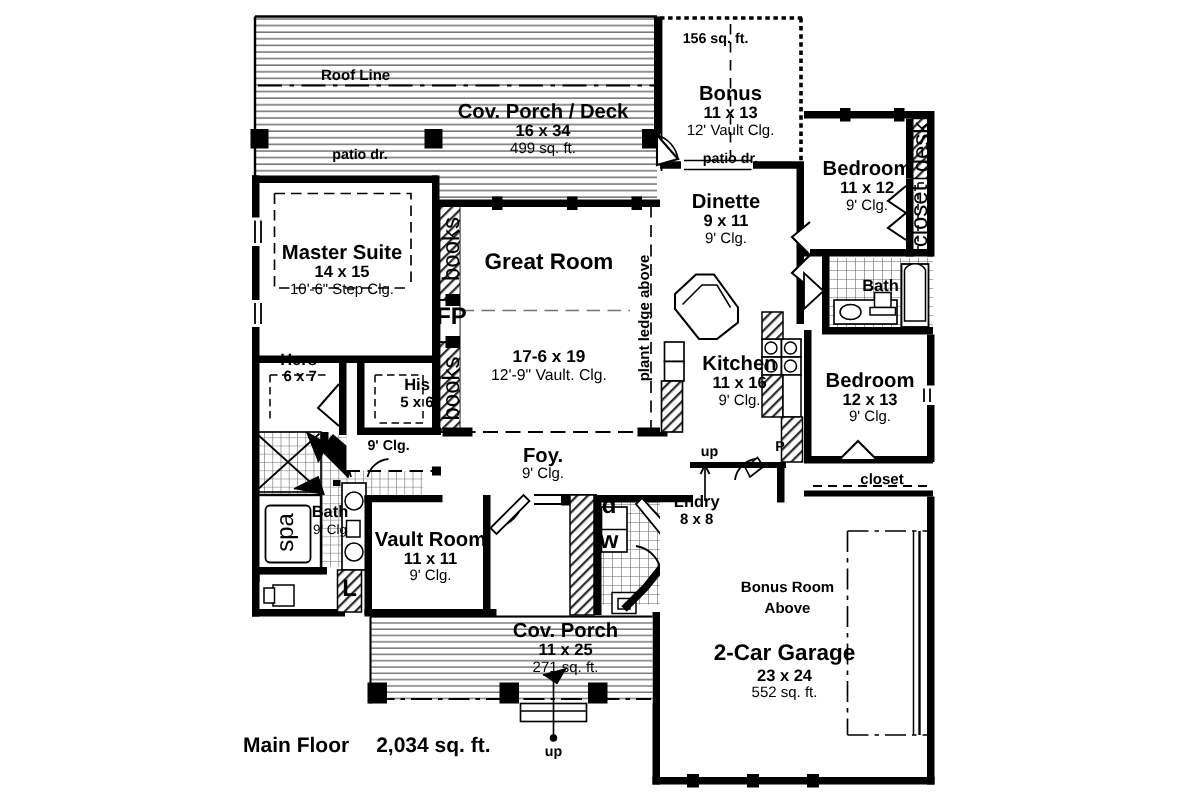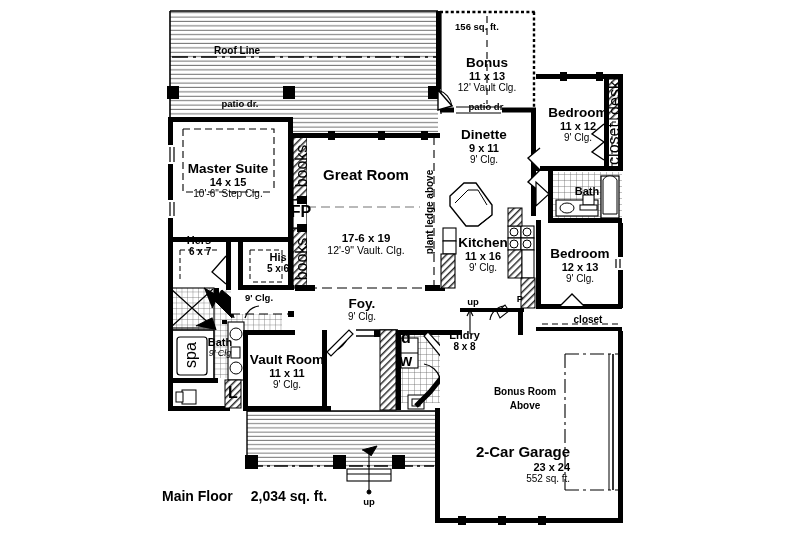--- a/index.html
+++ b/index.html
@@ -37,21 +37,21 @@
   .t-room  .dm{font-size:11px;}
   .t-room  .cl{font-size:10px;}
   .t-room  .sf{font-size:10px;}
 
   .t-big   .nm{font-size:15px;}
   .t-big   .dm{font-size:11.5px;margin-top:48px;}
   .t-big   .cl{font-size:10.5px;}
 
   .t-small .nm{font-size:11px;}
   .t-small .dm{font-size:10px;}
-  .t-small .cl{font-size:9px;font-style:italic;}
+  .t-small .cl{font-size:9px;}
 
   .t-note{font-size:9.5px;font-weight:bold;}
   .t-note-b{font-size:10px;font-weight:bold;}
 
   .vert{
     transform:translate(-50%,-50%) rotate(-90deg);
     transform-origin:center center;
   }
   .title-row{
     position:absolute;
@@ -395,20 +395,25 @@
       <path d="M362 450 L377 446 L371 456" fill="#000" stroke="#000" stroke-width="1"></path>
       <circle cx="369" cy="492" r="2" fill="#000"></circle>
 
     </g>
   </svg>
 
   <div class="lbl t-note-b" style="left:214px;top:51px;transform:translate(0,-50%);">Roof Line</div>
 
   <div class="lbl t-note" style="left:240px;top:104px;">patio dr.</div>
 
+  <div class="lbl t-room" style="left:362px;top:86px;">
+    <span class="nm">Cov. Porch / Deck</span>
+    <span class="dm">16 x 34</span>
+    <span class="sf">499 sq. ft.</span>
+  </div>
 
   <div class="lbl t-note" style="left:477px;top:27px;">156 sq. ft.</div>
 
   <div class="lbl t-room" style="left:487px;top:74px;">
     <span class="nm">Bonus</span>
     <span class="dm">11 x 13</span>
     <span class="cl">12' Vault Clg.</span>
   </div>
 
   <div class="lbl t-note" style="left:487px;top:107px;">patio dr.</div>
@@ -431,21 +436,21 @@
   </div>
 
   <div class="lbl t-note-b vert" style="left:430px;top:212px;">plant ledge above</div>
 
   <div class="lbl t-room" style="left:484px;top:146px;">
     <span class="nm">Dinette</span>
     <span class="dm">9 x 11</span>
     <span class="cl">9' Clg.</span>
   </div>
 
-  <div class="lbl t-room" style="left:483px;top:254px;text-align:center;">
+  <div class="lbl t-room" style="left:493px;top:254px;text-align:center;">
     <span class="nm">Kitchen</span>
     <span class="dm">11 x 16</span>
     <span class="cl">9' Clg.</span>
   </div>
 
   <div class="lbl t-note" style="left:473px;top:302px;font-weight:bold;">up</div>
   <div class="lbl t-note" style="left:520px;top:299px;font-weight:bold;">P</div>
 
   <div class="lbl t-room" style="left:578px;top:124px;">
     <span class="nm">Bedroom</span>
@@ -501,27 +506,32 @@
   </div>
 
   <div class="lbl t-tiny" style="left:406px;top:338px;font-weight:bold;">d</div>
   <div class="lbl t-tiny" style="left:406px;top:361px;font-weight:bold;">w</div>
 
   <div class="lbl t-small" style="left:441px;top:341px;padding-left:47px;">
     <span class="nm">Lndry</span>
     <span class="dm">8 x 8</span>
   </div>
 
+  <div class="lbl t-room" style="left:377px;top:432px;">
+    <span class="nm">Cov. Porch</span>
+    <span class="dm">11 x 25</span>
+    <span class="sf">271 sq. ft.</span>
+  </div>
 
   <div class="lbl t-note" style="left:369px;top:502px;font-weight:bold;">up</div>
 
   <div class="lbl t-note-b" style="left:525px;top:392px;">Bonus Room</div>
   <div class="lbl t-note-b" style="left:525px;top:406px;">Above</div>
 
-  <div class="lbl t-room" style="left:523px;top:464px;text-align:right;">
+  <div class="lbl t-room" style="left:523px;top:448px;">
     <span class="nm" style="font-size:15px;">2-Car Garage</span>
     <span class="dm">23 x 24</span>
     <span class="sf">552 sq. ft.</span>
   </div>
 
   <div class="title-row" style="left:162px;top:488px;">
     <span>Main Floor</span>
     <span>2,034 sq. ft.</span>
   </div>
 

